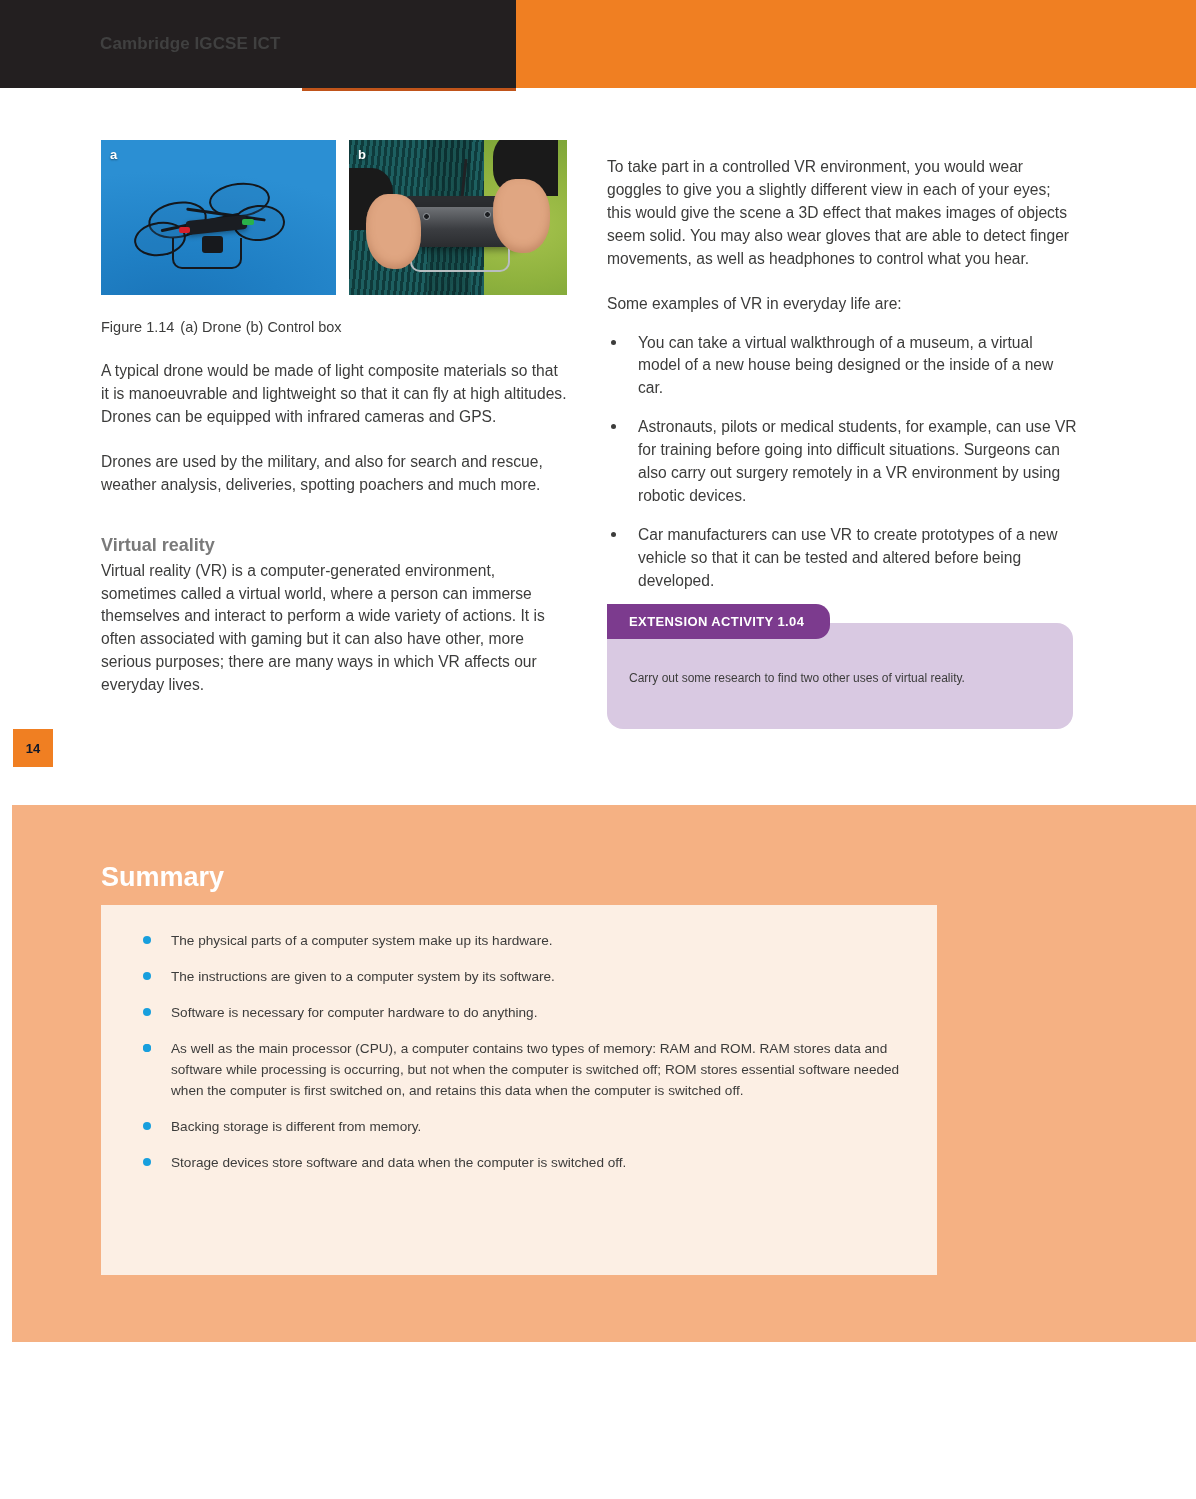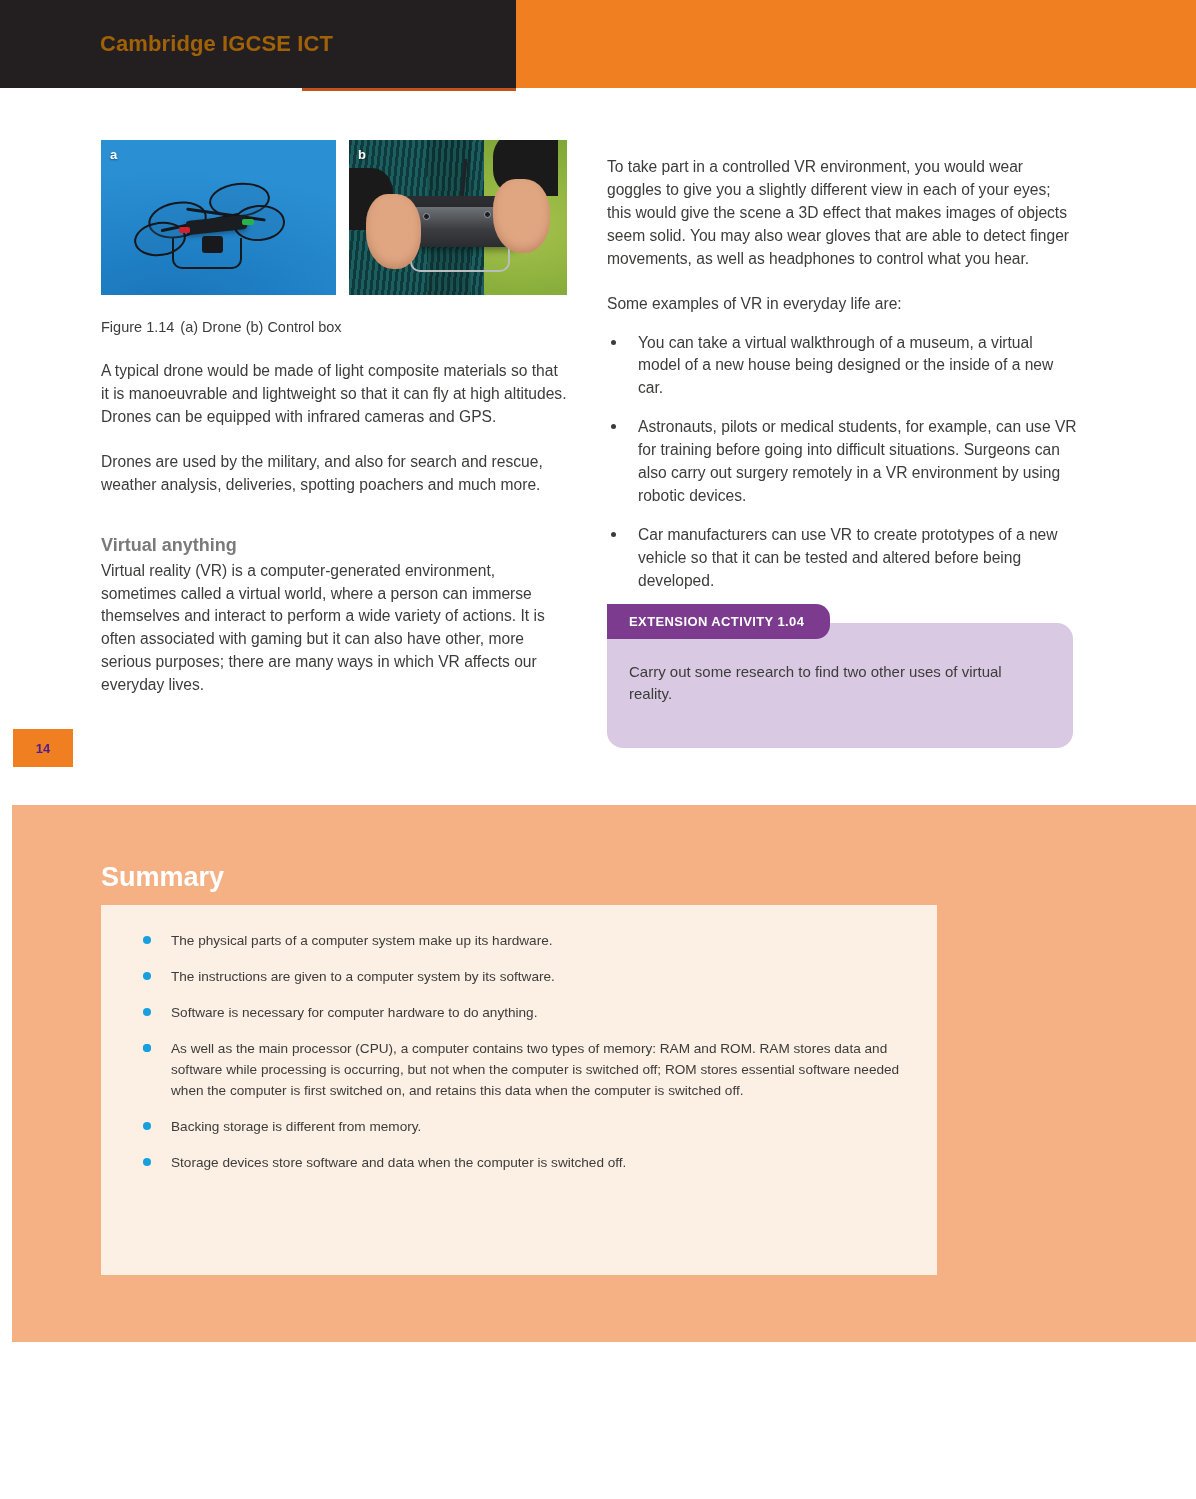--- a/index.html
+++ b/index.html
@@ -19,27 +19,27 @@
   .hdr-orange {
     position: absolute; left: 516px; top: 0; width: 680px; height: 88px;
     background: #f07f22;
   }
   .hdr-rule {
     position: absolute; left: 302px; top: 88px; width: 214px; height: 3px;
     background: #c0541a;
   }
   .hdr-title {
     position: absolute; left: 100px; top: 44px; transform: translateY(-50%);
-    color: #a16207; font-size: 22px; font-weight: bold; letter-spacing: .1px;
+    color: #404040; font-size: 17px; font-weight: bold; letter-spacing: .1px;
   }
 
   
   .page-tab {
-    position: absolute; left: 13px; top: 729px; width: 60px; height: 38px;
-    background: #f07f22; color: #4c1d95;
+    position: absolute; left: 13px; top: 729px; width: 40px; height: 38px;
+    background: #f07f22; color: #0f172a;
     font-size: 13px; font-weight: bold;
     display: flex; align-items: center; justify-content: center;
   }
 
   
   .col-left  { position: absolute; left: 101px; top: 140px; width: 468px; }
   .col-right { position: absolute; left: 607px; top: 140px; width: 470px; }
 
   
   .figrow { display: flex; gap: 13px; }
@@ -178,22 +178,22 @@
     position: relative; padding: 12px 0 42px 0;
   }
   .ext-tab {
     position: absolute; left: 0; top: -19px;
     background: #7c3b8e; color: #ffffff;
     font-size: 13px; font-weight: bold; letter-spacing: .4px;
     padding: 10px 26px 10px 22px;
     border-radius: 0 14px 14px 0;
   }
   .ext-text {
-    margin-top: 26px; padding: 0 26px 0 22px;
-    font-size: 15px; line-height: 1.5; color: #3c3c3b;
+    margin-top: 34px; padding: 0 26px 0 22px;
+    font-size: 12px; line-height: 1.5; color: #3c3c3b;
   }
 
   
   .summary-band {
     position: absolute; left: 12px; top: 805px; width: 1184px; height: 537px;
     background: #f5b183;
   }
   .summary-title {
     position: absolute; left: 89px; top: 57px;
     color: #ffffff; font-size: 27px; font-weight: bold;
@@ -265,21 +265,21 @@
       </div>
     </div>
 
     <div class="fig-caption">
       <span class="num">Figure 1.14</span><span>(a) Drone (b) Control box</span>
     </div>
 
     <p class="body">A typical drone would be made of light composite materials so that it is manoeuvrable and lightweight so that it can fly at high altitudes. Drones can be equipped with infrared cameras and GPS.</p>
     <p class="body">Drones are used by the military, and also for search and rescue, weather analysis, deliveries, spotting poachers and much more.</p>
 
-    <h3 class="sub">Virtual anything</h3>
+    <h3 class="sub">Virtual reality</h3>
     <p class="body">Virtual reality (VR) is a computer-generated environment, sometimes called a virtual world, where a person can immerse themselves and interact to perform a wide variety of actions. It is often associated with gaming but it can also have other, more serious purposes; there are many ways in which VR affects our everyday lives.</p>
   </div>
 
   <div class="col-right">
     <p class="body" style="margin-top:16px">To take part in a controlled VR environment, you would wear goggles to give you a slightly different view in each of your eyes; this would give the scene a 3D effect that makes images of objects seem solid. You may also wear gloves that are able to detect finger movements, as well as headphones to control what you hear.</p>
     <p class="body">Some examples of VR in everyday life are:</p>
 
     <ul class="bullets">
       <li>
         <span class="dot"></span>

